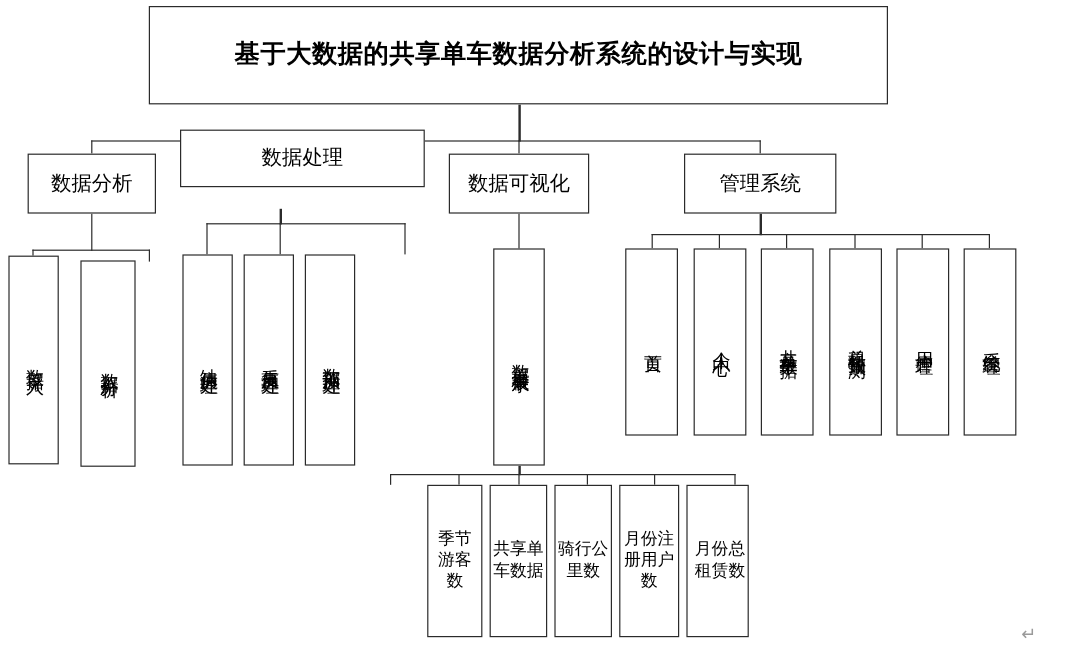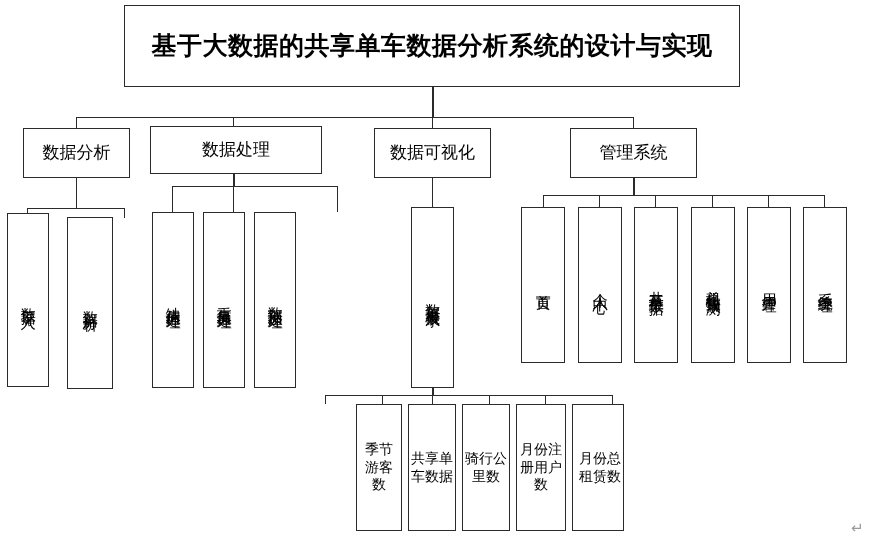--- a/index.html
+++ b/index.html
@@ -23,21 +23,21 @@
     box-sizing: border-box;
     border: 1px solid #2b2b2b;
     background: #ffffff;
     display: flex;
     align-items: center;
     justify-content: center;
     text-align: center;
     z-index: 3;
   }
   .box-title {
-    font-size: 25px;
+    font-size: 21px;
     font-weight: bold;
     line-height: 1.5;
     padding: 6px 10px;
     letter-spacing: 0.5px;
     text-align: center;
   }
   .box-l2 {
     font-size: 17px;
     line-height: 1.2;
   }
@@ -90,21 +90,21 @@
 
   <div class="vline" style="left:76px; top:117px; height:11px;"></div>
   <div class="vline" style="left:233px; top:117px; height:11px;"></div>
   <div class="vline" style="left:432px; top:117px; height:11px;"></div>
   <div class="vline" style="left:633px; top:117px; height:11px;"></div>
 
   <div class="box box-l2" style="left:23px; top:128px; width:107px; height:50px;">
     <span>数据分析</span>
   </div>
 
-  <div class="box box-l2" style="left:150px; top:126px; width:172px; height:48px;align-items:center;">
+  <div class="box box-l2" style="left:150px; top:108px; width:204px; height:48px;align-items:center;">
     <span>数据处理</span>
   </div>
 
   <div class="box box-l2" style="left:374px; top:128px; width:117px; height:50px;">
     <span>数据可视化</span>
   </div>
 
   <div class="box box-l2" style="left:570px; top:128px; width:127px; height:50px;">
     <span>管理系统</span>
   </div>

